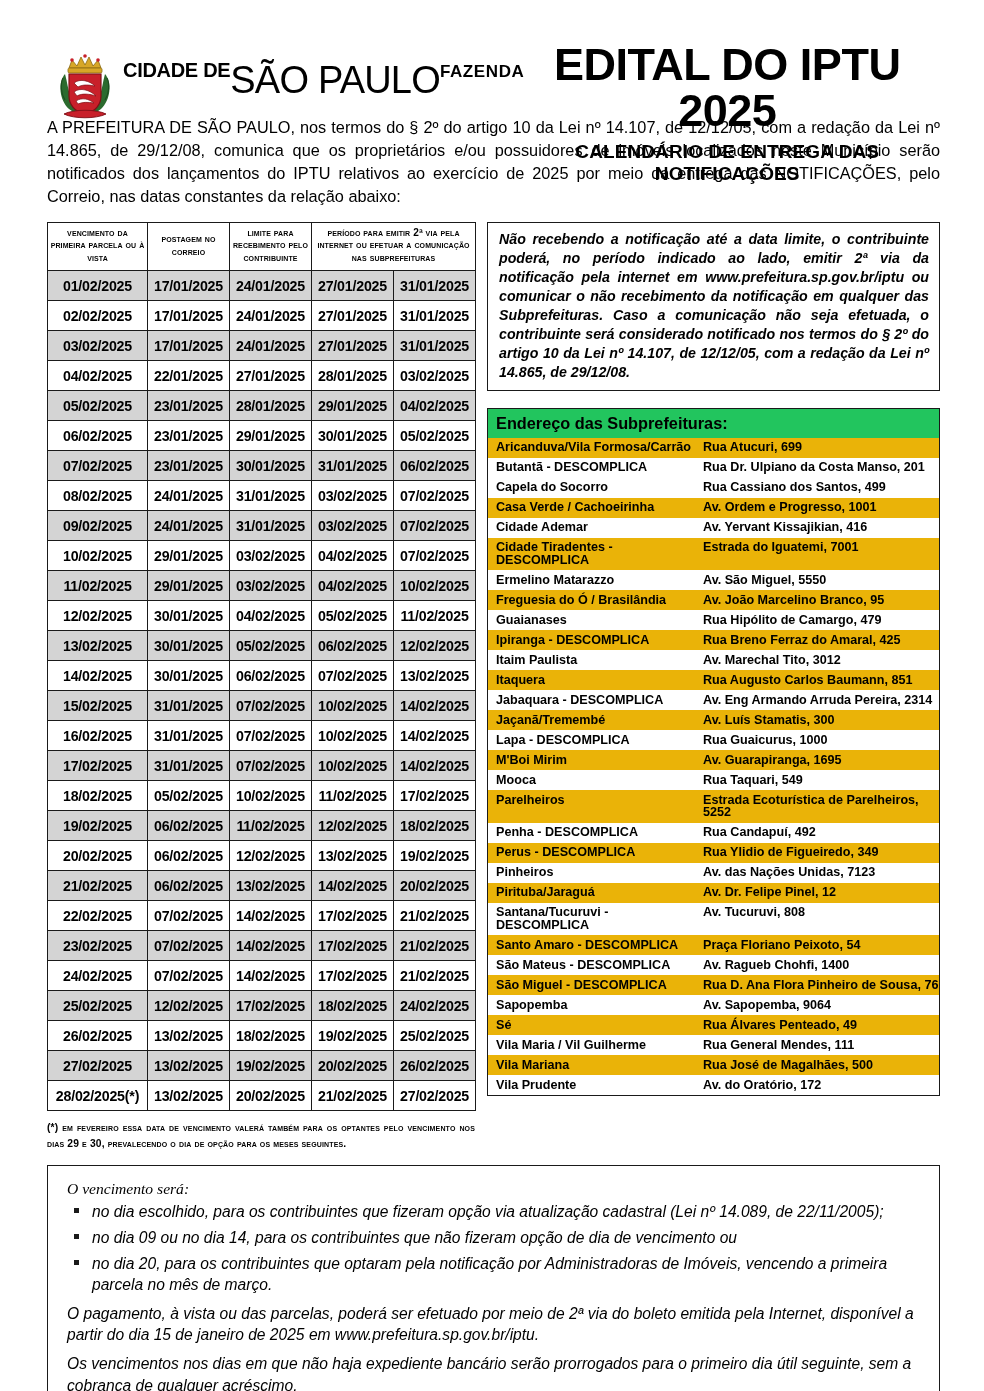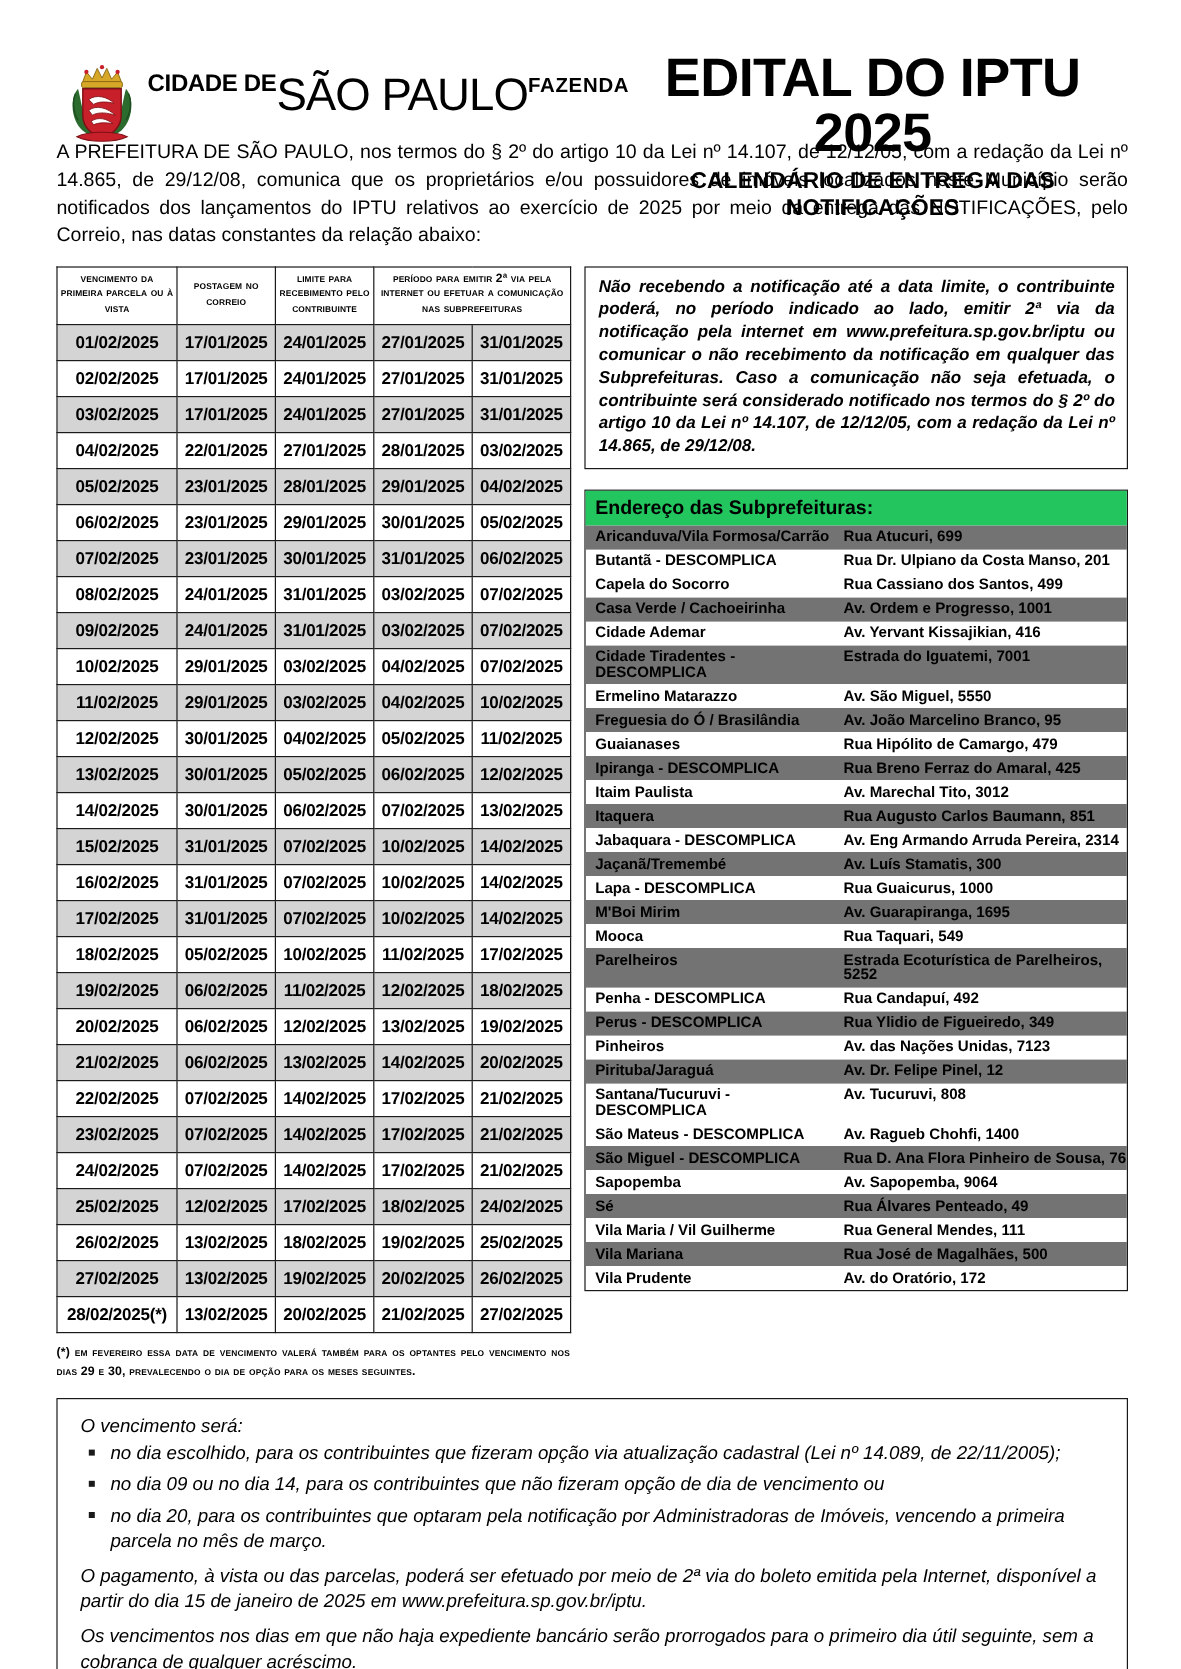--- a/index.html
+++ b/index.html
@@ -175,35 +175,35 @@
     padding: 5px 0 5px 8px;
     background: #22c55e;
   }
   .subpref-row {
     display: flex;
     font-size: 12.6px;
     font-weight: bold;
     line-height: 1;
     padding: 3.5px 0 3.9px 8px;
   }
-  .subpref-row.shade { background: #737373; }
+  .subpref-row.shade { background: #eab308; }
   .subpref-row .name { flex: 0 0 207px; }
   .subpref-row .addr { flex: 1 1 auto; }
 
   
   .bottom-box {
     margin: 14px 44px 0 47px;
     border: 1.5px solid #1a1a1a;
     padding: 12px 16px 14px 19px;
     box-sizing: border-box;
     font-style: italic;
     font-size: 15.6px;
     line-height: 1.35;
   }
-  .bb-lead { margin: 0 0 2px 0; }
+  .bb-lead { margin: 0 0 2px 0; font-family: Liberation Serif, serif; }
   ul.bb-list {
     list-style: none;
     margin: 0 0 8px 0;
     padding: 0;
   }
   ul.bb-list li {
     position: relative;
     padding-left: 25px;
     margin-bottom: 5px;
     text-align: left;
@@ -582,20 +582,24 @@
               <span class="addr">Av. das Nações Unidas, 7123</span>
             </div>
             <div class="subpref-row shade">
               <span class="name">Pirituba/Jaraguá</span>
               <span class="addr">Av. Dr. Felipe Pinel, 12</span>
             </div>
             <div class="subpref-row">
               <span class="name">Santana/Tucuruvi - DESCOMPLICA</span>
               <span class="addr">Av. Tucuruvi, 808</span>
             </div>
+            <div class="subpref-row shade">
+              <span class="name">Santo Amaro - DESCOMPLICA</span>
+              <span class="addr">Praça Floriano Peixoto, 54</span>
+            </div>
             <div class="subpref-row">
               <span class="name">São Mateus - DESCOMPLICA</span>
               <span class="addr">Av. Ragueb Chohfi, 1400</span>
             </div>
             <div class="subpref-row shade">
               <span class="name">São Miguel - DESCOMPLICA</span>
               <span class="addr">Rua D. Ana Flora Pinheiro de Sousa, 76</span>
             </div>
             <div class="subpref-row">
               <span class="name">Sapopemba</span>

